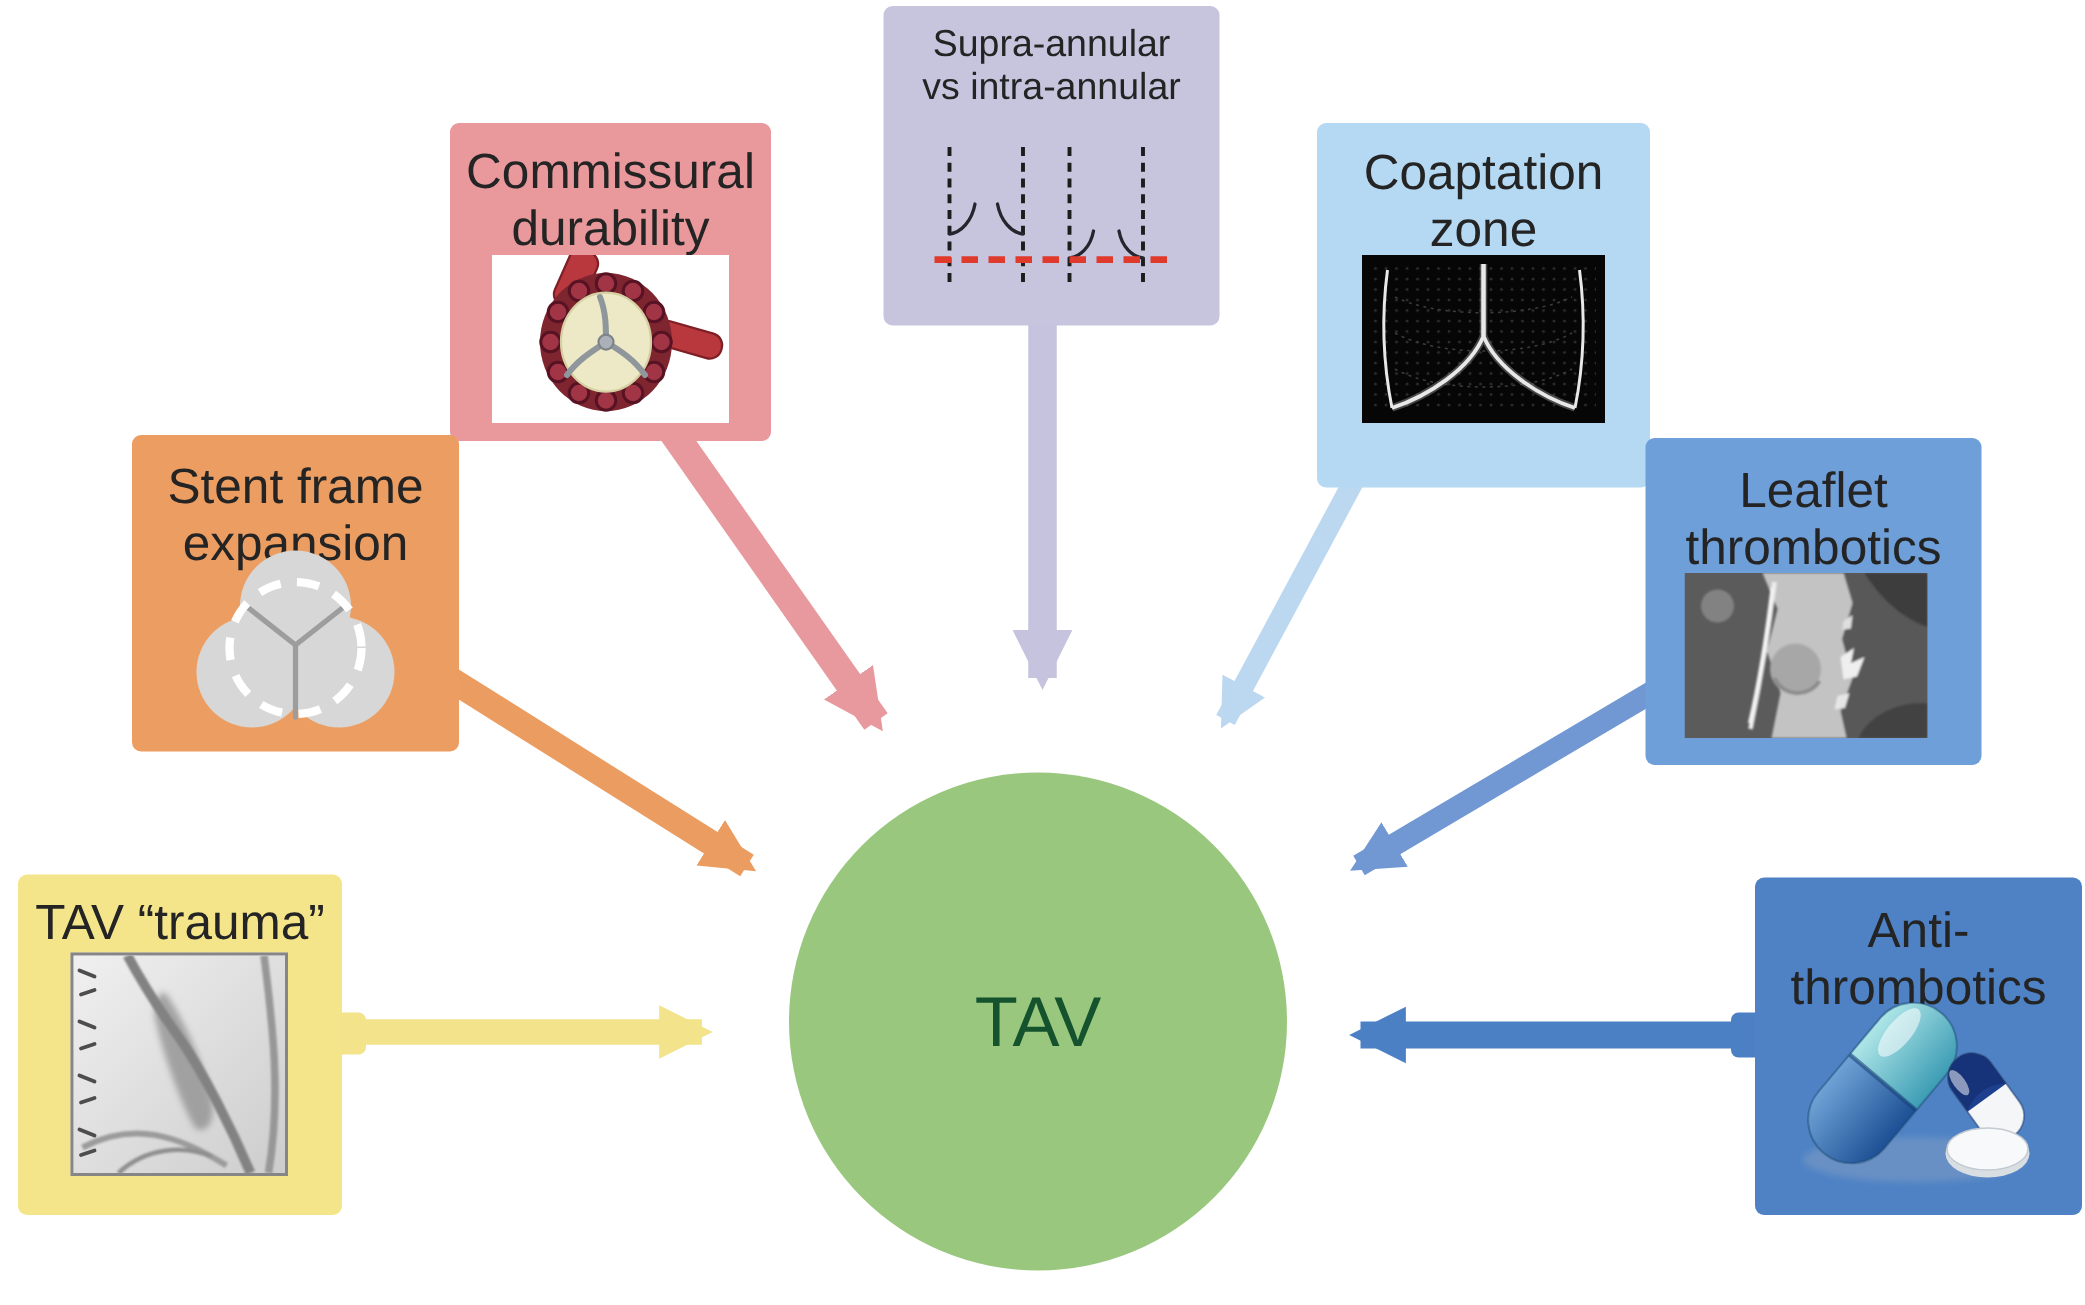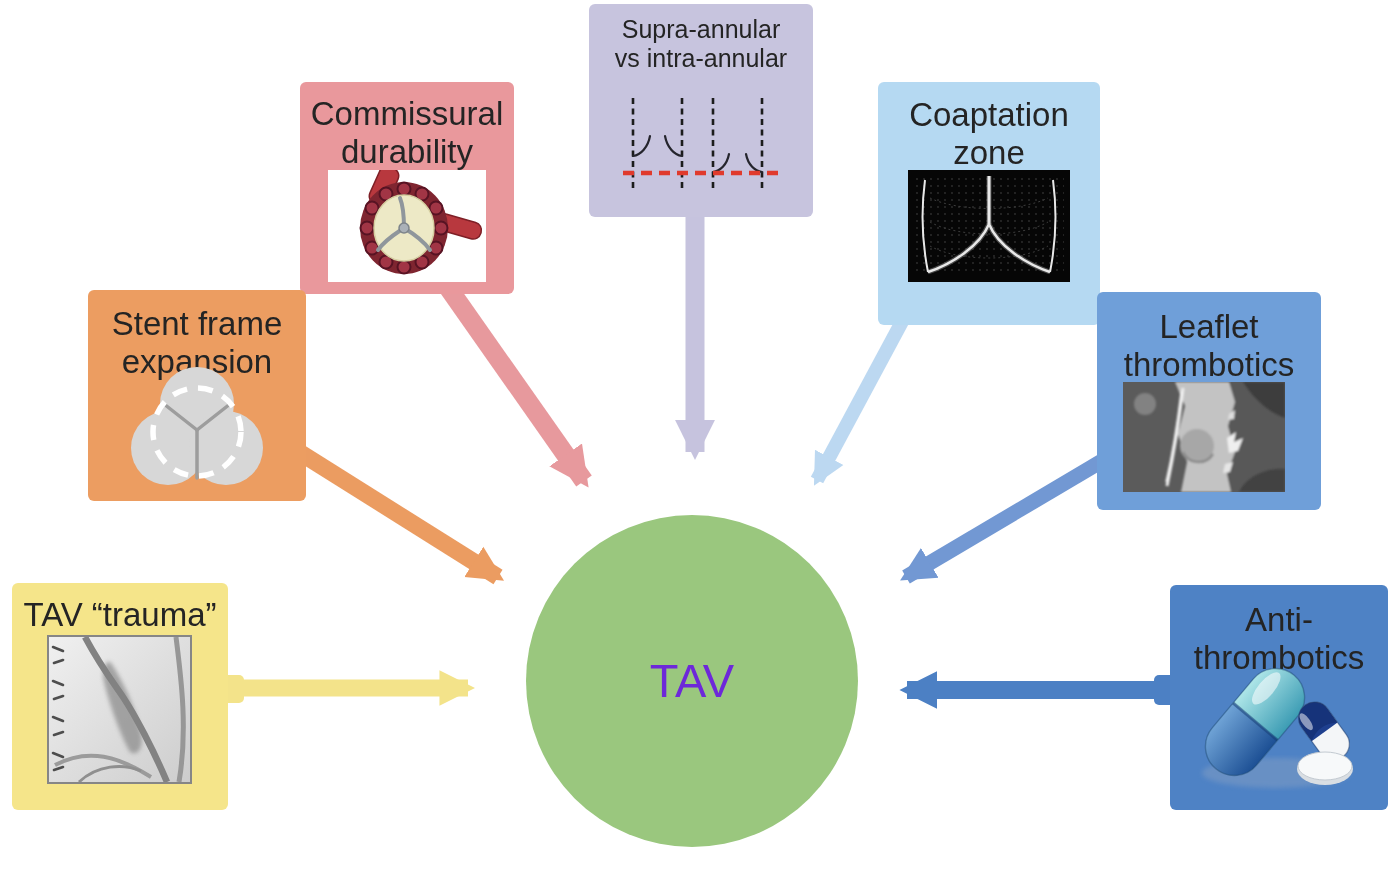--- a/index.html
+++ b/index.html
@@ -27,21 +27,21 @@
   #n-anti .label{padding-top:16px;}
   #n-anti .inset{left:14px;top:62px;width:190px;height:155px;}
   #n-trauma{left:12px;top:583px;width:216px;height:227px;}
   #n-trauma .label{padding-top:13px;}
   #n-trauma .inset{left:35px;top:52px;width:141px;height:145px;border:2px solid #868686;background:#dcdcdc;}
   #n-stent{left:88px;top:290px;width:218px;height:211px;}
   #n-stent .label{padding-top:15px;}
   #n-stent .inset{left:0;top:66px;width:218px;height:145px;}
   .center-circle{position:absolute;left:526px;top:515px;width:332px;height:332px;border-radius:50%;
       display:flex;flex-direction:column;align-items:center;justify-content:center;
-      font-size:47px;line-height:1.28;color:#6d28d9;}
+      font-size:47px;line-height:1.28;color:#14532d;}
 </style>
 </head>
 <body>
 
 <div class="canvas">
 
   <svg class="arrows" viewBox="0 0 1390 870" xmlns="http://www.w3.org/2000/svg">
     <defs>
       <marker id="m-pink" viewBox="0 0 10 10" refX="8" refY="5" markerWidth="2.1" markerHeight="2.5" orient="auto">
           <path d="M0,0 L10,5 L0,10 z" fill="#e7999d"></path>

